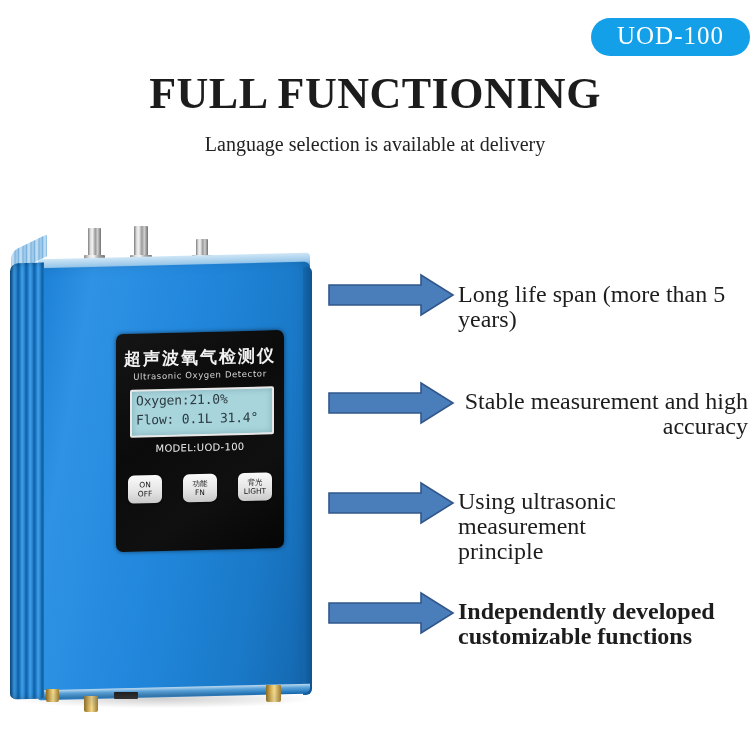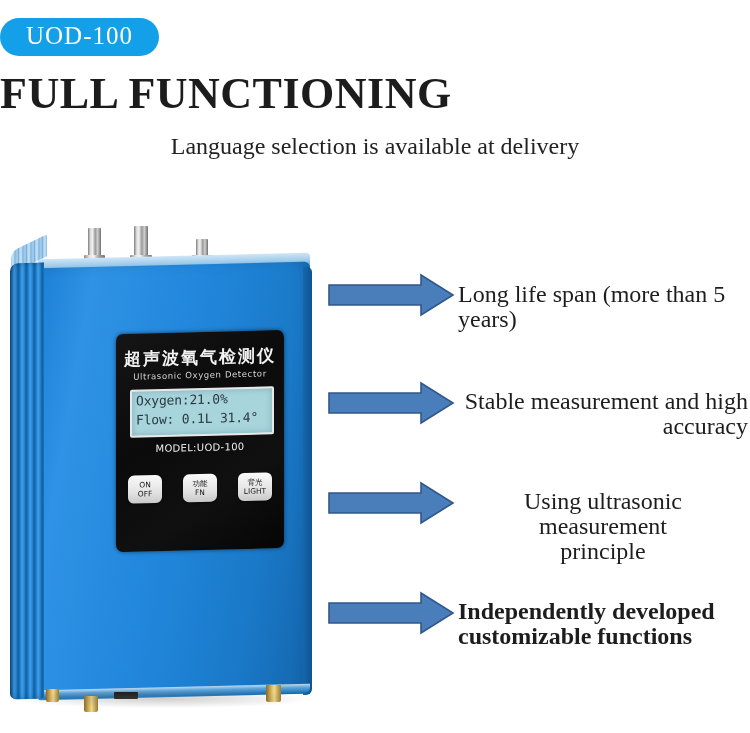--- a/index.html
+++ b/index.html
@@ -10,47 +10,48 @@
     width: 750px; height: 733px;
     position: relative; overflow: hidden;
     font-family: "Liberation Serif", serif;
     -webkit-font-smoothing: antialiased;
   }
   .page { position: relative; width: 750px; height: 733px; background:#fff; }
 
   
   .badge-wrap {
     position: absolute; top: 18px; left: 0; width: 750px;
-    text-align: left;
+    text-align: right;
   }
   .badge {
     display: inline-block;
     background: #14a0e8;
     color: #ffffff;
     font-family: "Liberation Serif", serif;
     font-size: 25px;
     letter-spacing: 1px;
     padding: 5px 26px 7px 26px;
     border-radius: 22px;
     line-height: 1.05;
   }
   .headline {
     position: absolute; top: 68px; left: 0; width: 750px;
+    text-align: center;
     font-family: "Liberation Serif", serif;
     font-weight: bold;
     font-size: 44px;
     letter-spacing: 0.5px;
     color: #1c1c1c;
     white-space: nowrap;
   }
   .subhead {
     position: absolute; top: 133px; left: 0; width: 750px;
     text-align: center;
     font-family: "Liberation Serif", serif;
-    font-size: 24px;
+    font-size: 20px;
     color: #232323;
   }
 
   
   .device-stage {
     position: absolute;
     left: 0px; top: 212px;
     width: 330px; height: 500px;
   }
   
@@ -311,21 +312,21 @@
   </div>
 
   <div class="callout" style="left:327px; top:380px; width:420px;">
     <svg class="arrow-svg" width="128" height="46" viewBox="0 0 128 46">
       <path d="M2,13 L94,13 L94,3 L126,23 L94,43 L94,33 L2,33 Z" fill="#4a7ebb" stroke="#31578a" stroke-width="1.6"></path>
     </svg>
     <div class="callout-text" style="left:131px; top:9px; width:290px;text-align:right;">Stable measurement and high
   accuracy</div>
   </div>
 
-  <div class="callout" style="left:327px; top:480px; width:420px;text-align:center;">
+  <div class="callout" style="left:327px; top:480px; width:420px;">
     <svg class="arrow-svg" width="128" height="46" viewBox="0 0 128 46">
       <path d="M2,13 L94,13 L94,3 L126,23 L94,43 L94,33 L2,33 Z" fill="#4a7ebb" stroke="#31578a" stroke-width="1.6"></path>
     </svg>
     <div class="callout-text" style="left:131px; top:9px; width:290px;">Using ultrasonic measurement
 principle</div>
   </div>
 
   <div class="callout" style="left:327px; top:590px; width:420px;">
     <svg class="arrow-svg" width="128" height="46" viewBox="0 0 128 46">
       <path d="M2,13 L94,13 L94,3 L126,23 L94,43 L94,33 L2,33 Z" fill="#4a7ebb" stroke="#31578a" stroke-width="1.6"></path>

